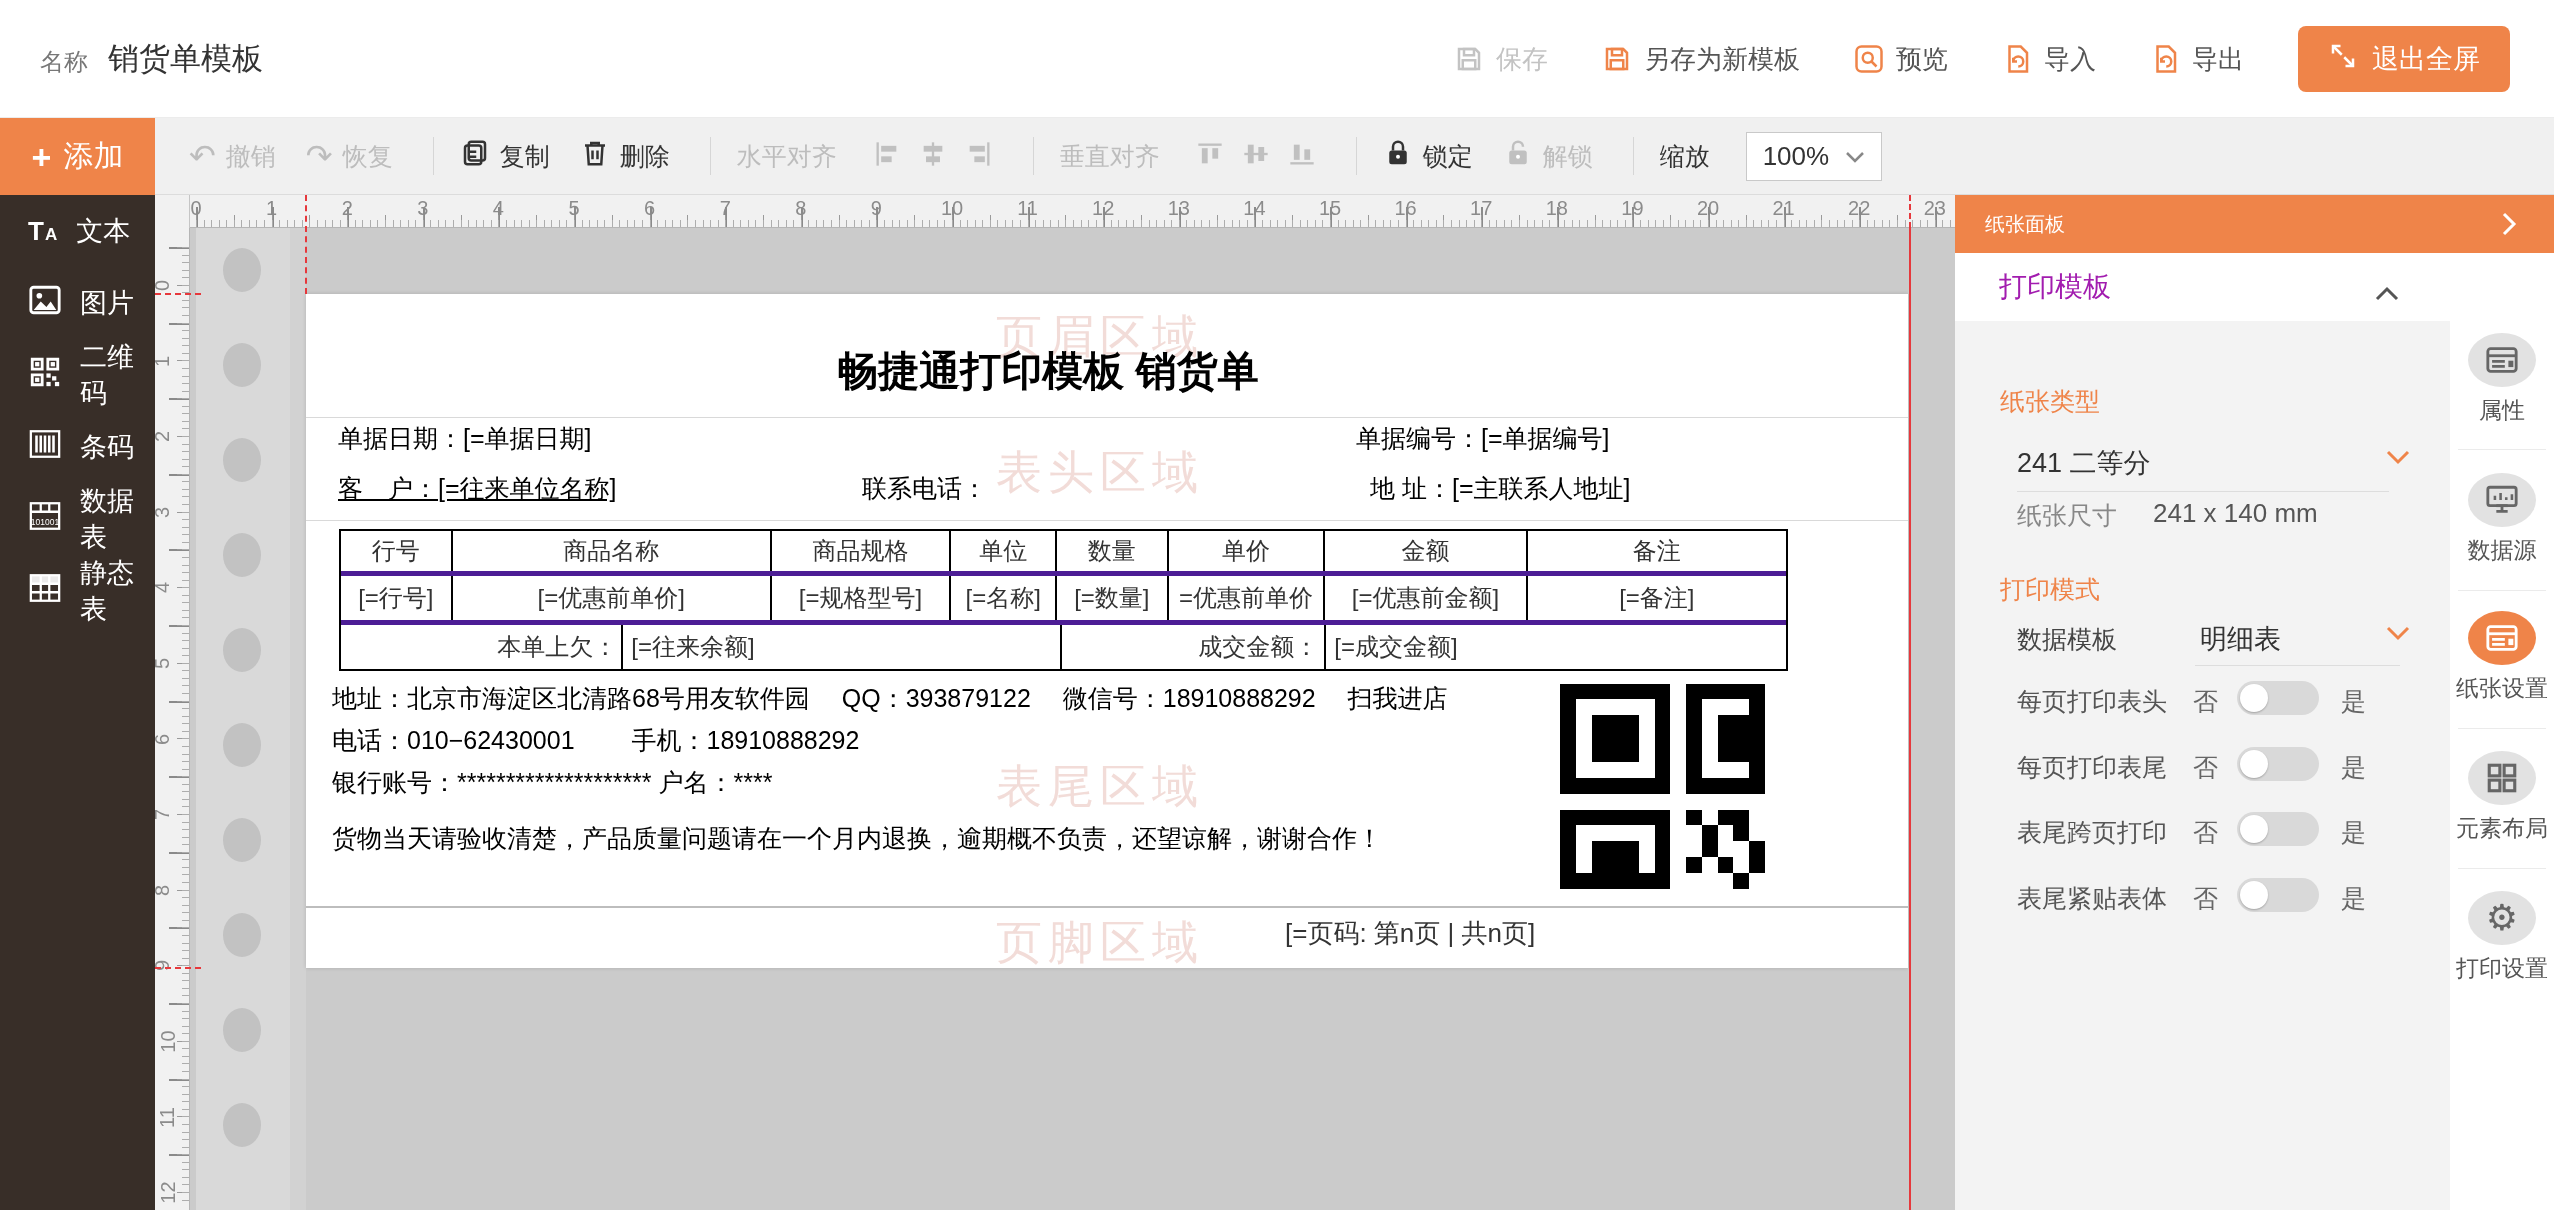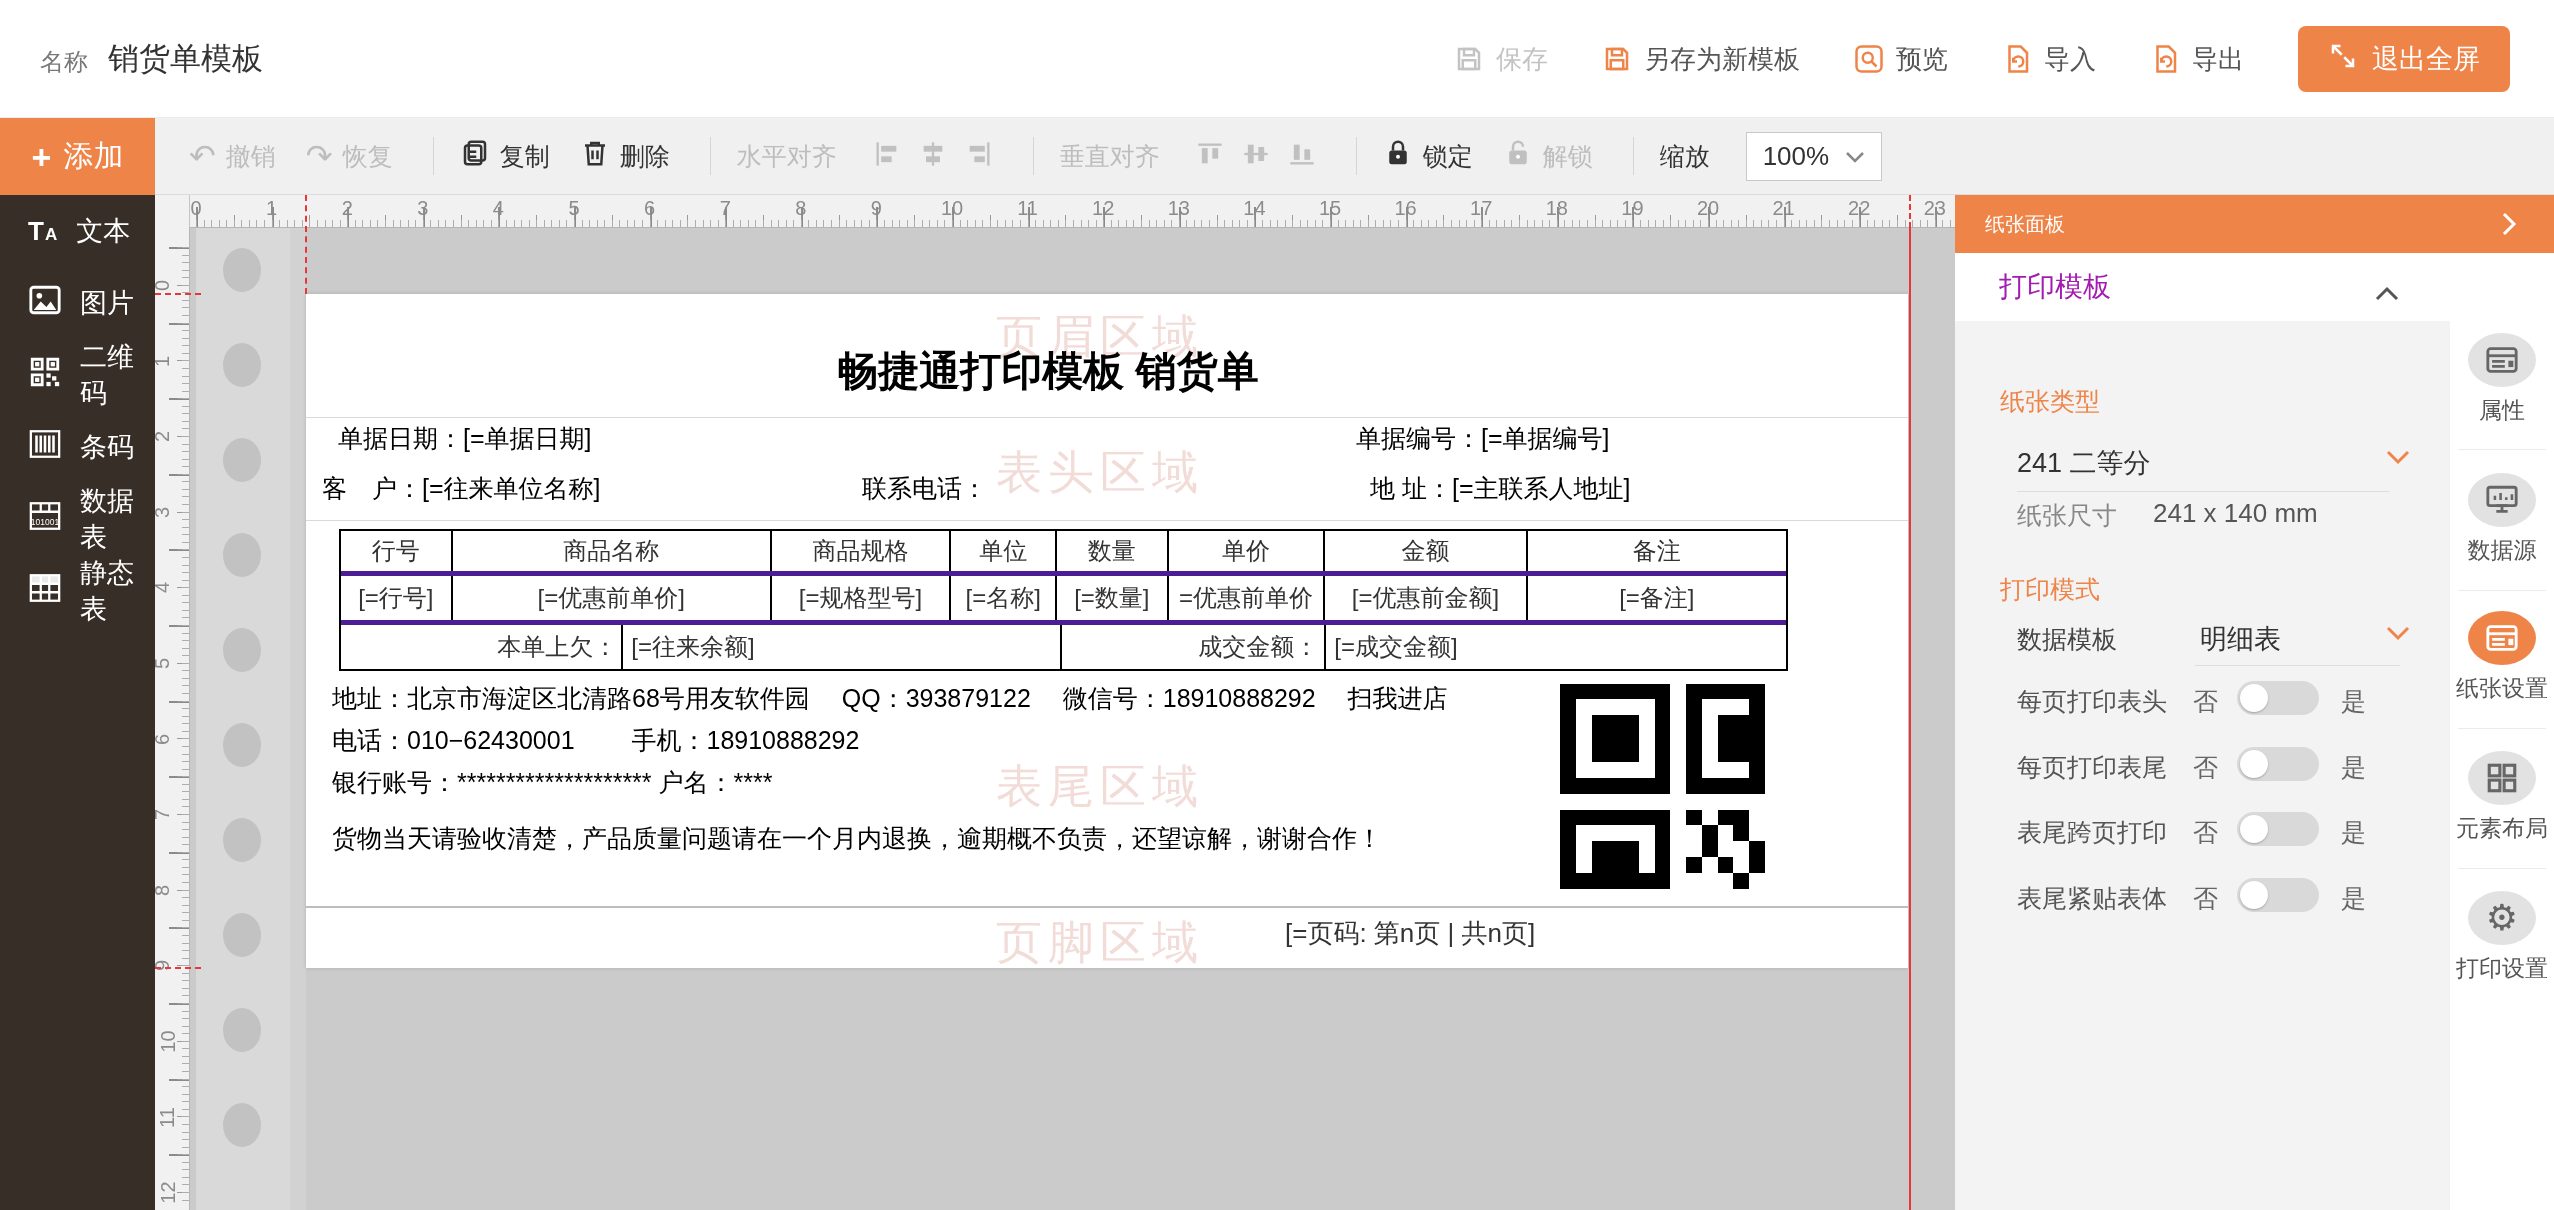--- a/index.html
+++ b/index.html
@@ -358,21 +358,21 @@
     <span class="wm" style="left:794px; top:462px;">表尾区域</span>
     <span class="wm" style="left:794px; top:618px;">页脚区域</span>
 
     <div class="region-line" style="top:123px"></div>
     <div class="region-line" style="top:226px"></div>
 
     <div class="pc p-title">畅捷通打印模板 销货单</div>
 
     <div class="pc fld" style="left:32px; top:128px;"><span>单据日期：</span><span>[=单据日期]</span></div>
     <div class="pc fld" style="left:1050px; top:128px;"><span>单据编号：</span><span>[=单据编号]</span></div>
-    <div class="pc fld" style="left:16px; top:178px;"><span>客　户：</span><span>[=往来单位名称]</span></div>
+    <div class="pc fld" style="left:32px; top:178px;text-decoration:underline;"><span>客　户：</span><span>[=往来单位名称]</span></div>
     <div class="pc fld" style="left:556px; top:178px;">联系电话：</div>
     <div class="pc fld" style="left:1064px; top:178px;"><span>地 址：</span><span>[=主联系人地址]</span></div>
 
 
     <div class="dtable">
       <div class="trow head">
         <div class="tcell c1">行号</div>
         <div class="tcell c2">商品名称</div>
         <div class="tcell c3">商品规格</div>
         <div class="tcell c4">单位</div>

